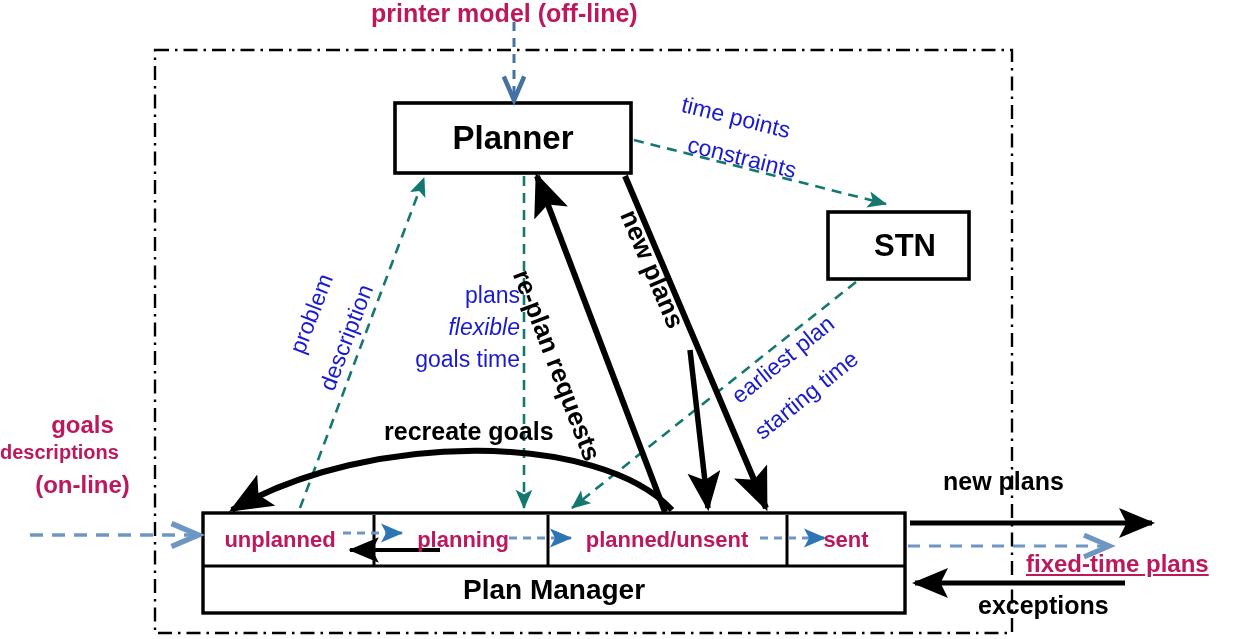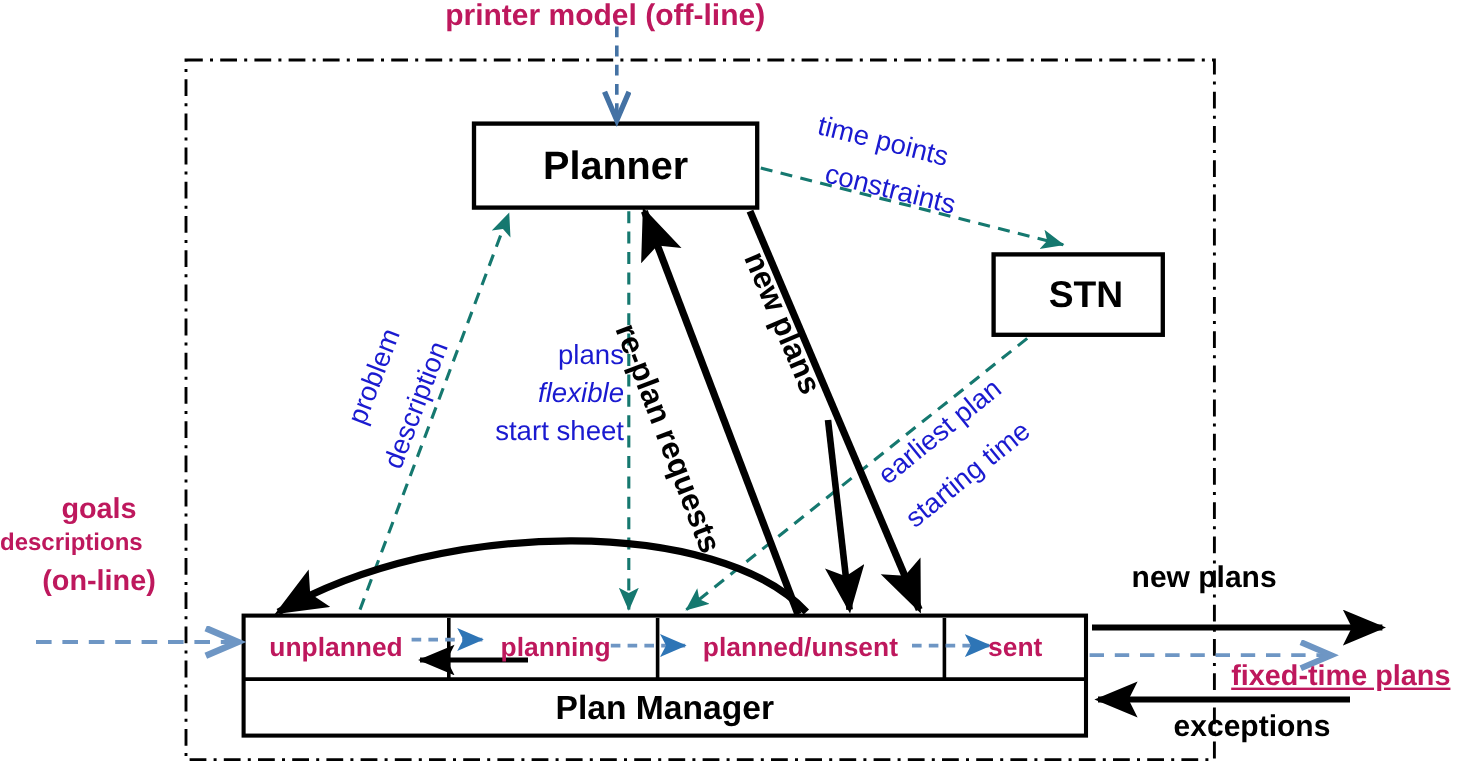--- a/index.html
+++ b/index.html
@@ -104,29 +104,30 @@
   <div class="lbl blue" style="left:371px;top:0px;font-size:25px;">printer model (off-line)</div>
 
   <div class="lbl blue-reg rot" style="left:685px;top:92px;font-size:23px;transform:rotate(14deg);">time points</div>
   <div class="lbl blue-reg rot" style="left:691px;top:132px;font-size:23px;transform:rotate(14deg);">constraints</div>
 
   <div class="lbl blue-reg rot" style="left:285px;top:348px;font-size:23px;transform:rotate(-69deg);">problem</div>
   <div class="lbl blue-reg rot" style="left:315px;top:385px;font-size:23px;transform:rotate(-69deg);">description</div>
 
   <div class="lbl blue-reg ctr" style="left:420px;top:283px;width:100px;font-size:23px;text-align:right;">plans</div>
   <div class="lbl blue-reg ital ctr" style="left:410px;top:315px;width:110px;font-size:23px;text-align:right;">flexible</div>
-  <div class="lbl blue-reg ctr" style="left:400px;top:347px;width:120px;font-size:23px;text-align:right;">start sheet</div>
+  <div class="lbl blue-reg ctr" style="left:400px;top:347px;width:120px;font-size:23px;text-align:right;">goals time</div>
 
   <div class="lbl blk rot" style="left:533px;top:266px;font-size:26px;transform:rotate(69deg);">re-plan requests</div>
 
   <div class="lbl blk rot" style="left:640px;top:206px;font-size:26px;transform:rotate(67deg);">new plans</div>
 
   <div class="lbl blue-reg rot" style="left:727px;top:389px;font-size:23px;transform:rotate(-39deg);">earliest plan</div>
   <div class="lbl blue-reg rot" style="left:750px;top:425px;font-size:23px;transform:rotate(-39deg);">starting time</div>
 
+  <div class="lbl blk" style="left:384px;top:418px;font-size:25px;">recreate goals</div>
 
   <div class="lbl blue ctr" style="left:0px;top:412px;width:165px;font-size:24px;text-align:center;">goals</div>
   <div class="lbl blue ctr" style="left:0px;top:442px;width:165px;font-size:20px;text-align:left;">descriptions</div>
   <div class="lbl blue ctr" style="left:0px;top:472px;width:165px;font-size:24px;text-align:center;">(on-line)</div>
 
   <div class="lbl blk" style="left:943px;top:468px;font-size:25px;">new plans</div>
   <div class="lbl blue" style="left:1026px;top:551px;font-size:24px;text-decoration:underline;">fixed-time plans</div>
   <div class="lbl blk" style="left:978px;top:592px;font-size:25px;">exceptions</div>
 
 </div>

